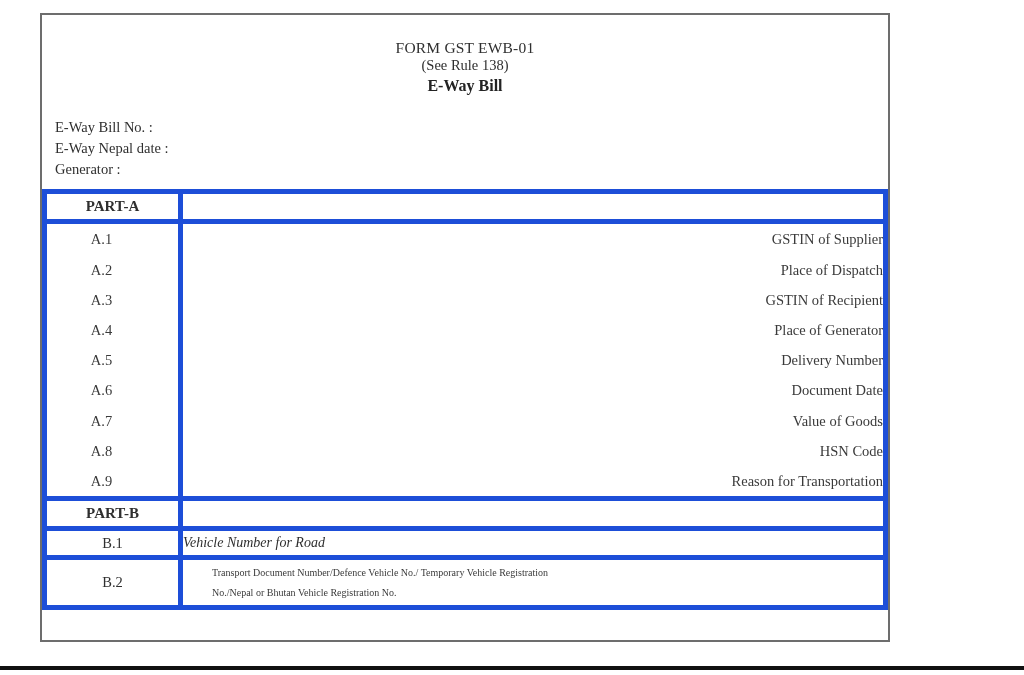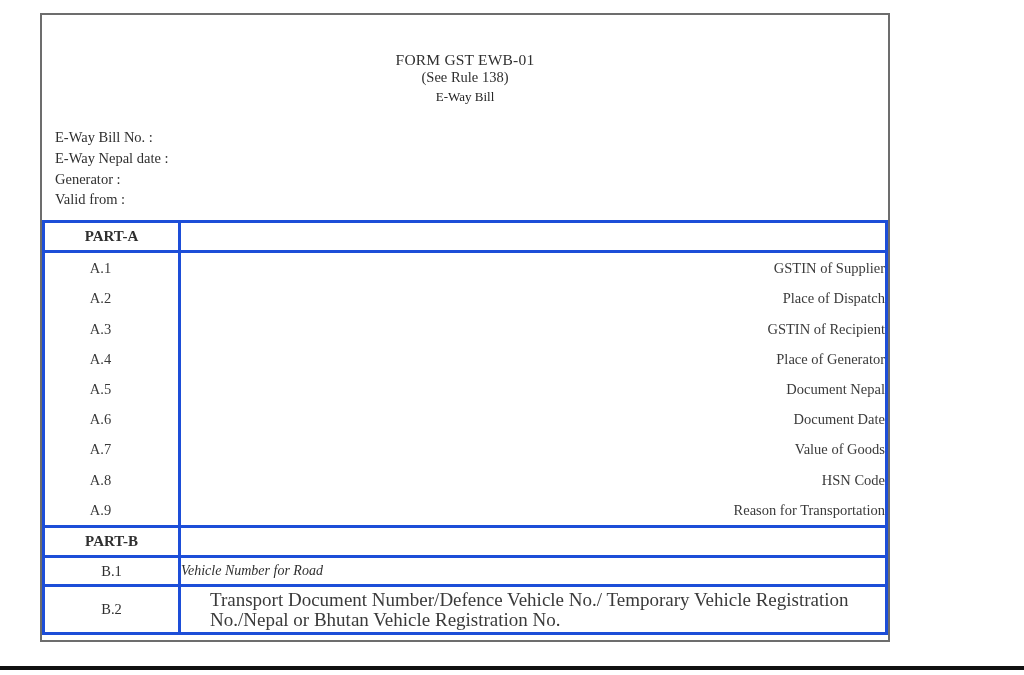--- a/index.html
+++ b/index.html
@@ -24,34 +24,34 @@
     width: 850px;
     height: 629px;
     box-sizing: border-box;
     border: 2px solid #6d6d6d;
     background: #ffffff;
   }
 
   
   .header-block {
     text-align: center;
-    padding-top: 36px;
+    padding-top: 24px;
   }
   .form-title {
     font-size: 15.5px;
     letter-spacing: 0.2px;
     color: #2f2f2f;
   }
   .rule-ref {
     font-size: 14.5px;
     color: #2f2f2f;
   }
   .doc-subtitle {
-    font-size: 13px;
-    font-weight: normal;
+    font-size: 16px;
+    font-weight: bold;
     margin-top: 3px;
     color: #232323;
   }
 
   
   .meta-block {
     padding: 22px 0 6px 13px;
   }
   .meta-line {
     font-size: 14.5px;
@@ -61,21 +61,21 @@
   }
 
   
   table.form-table {
     width: 100%;
     border-collapse: collapse;
     table-layout: fixed;
     margin-top: 4px;
   }
   table.form-table td {
-    border: 3px solid #1d4ed8;
+    border: 5px solid #1d4ed8;
     padding: 0;
     vertical-align: middle;
     color: #2f2f2f;
   }
   td.col-code {
     width: 136px;
     box-sizing: border-box;
   }
   td.col-desc {
     box-sizing: border-box;
@@ -125,21 +125,21 @@
   .b-desc {
     font-size: 14px;
     padding-left: 29px;
     color: #3a3a3a;
     font-style: italic;
   }
   .b-row.tall td {
     height: 44px;
   }
   .b-desc-wrap {
-    font-size: 19px;
+    font-size: 10px;
     line-height: 19.5px;
     padding: 3px 2px 3px 29px;
     color: #3a3a3a;
   }
 
   
   #bottom-rule {
     position: absolute;
     left: 0;
     top: 666px;
@@ -156,21 +156,20 @@
   <div class="header-block">
     <div class="form-title">FORM GST EWB-01</div>
     <div class="rule-ref">(See Rule 138)</div>
     <div class="doc-subtitle">E-Way Bill</div>
   </div>
 
   <div class="meta-block">
     <div class="meta-line">E-Way Bill No. :</div>
     <div class="meta-line">E-Way Nepal date :</div>
     <div class="meta-line">Generator :</div>
-    <div class="meta-line">Valid from :</div>
   </div>
 
   <table class="form-table">
     <colgroup>
       <col style="width:136px">
       <col>
     </colgroup>
     <tbody>
 
       <tr class="part-row">
@@ -188,21 +187,21 @@
           <div class="group-line code">A.6</div>
           <div class="group-line code">A.7</div>
           <div class="group-line code">A.8</div>
           <div class="group-line code">A.9</div>
         </td>
         <td class="col-desc group-cell">
           <div class="group-line desc">GSTIN of Supplier</div>
           <div class="group-line desc">Place of Dispatch</div>
           <div class="group-line desc">GSTIN of Recipient</div>
           <div class="group-line desc">Place of Generator</div>
-          <div class="group-line desc">Document Nepal</div>
+          <div class="group-line desc">Delivery Number</div>
           <div class="group-line desc">Document Date</div>
           <div class="group-line desc">Value of Goods</div>
           <div class="group-line desc">HSN Code</div>
           <div class="group-line desc">Reason for Transportation</div>
         </td>
       </tr>
 
       <tr class="part-row">
         <td class="col-code part-label">PART-B</td>
         <td class="col-desc"></td>

